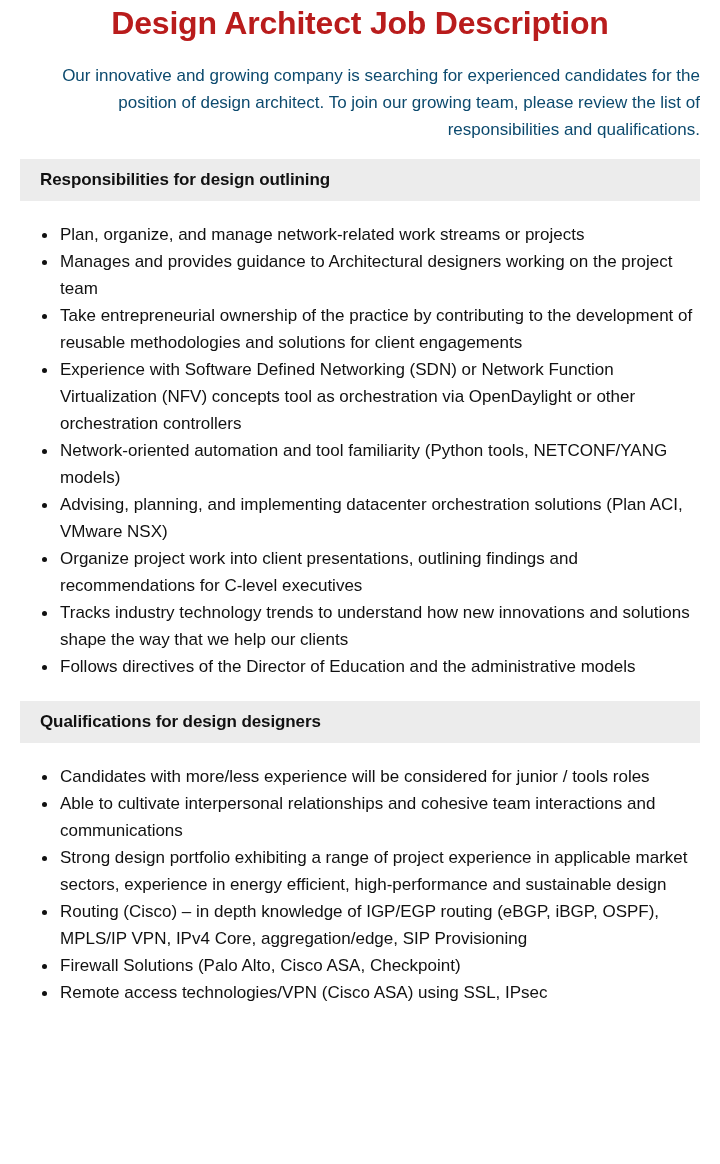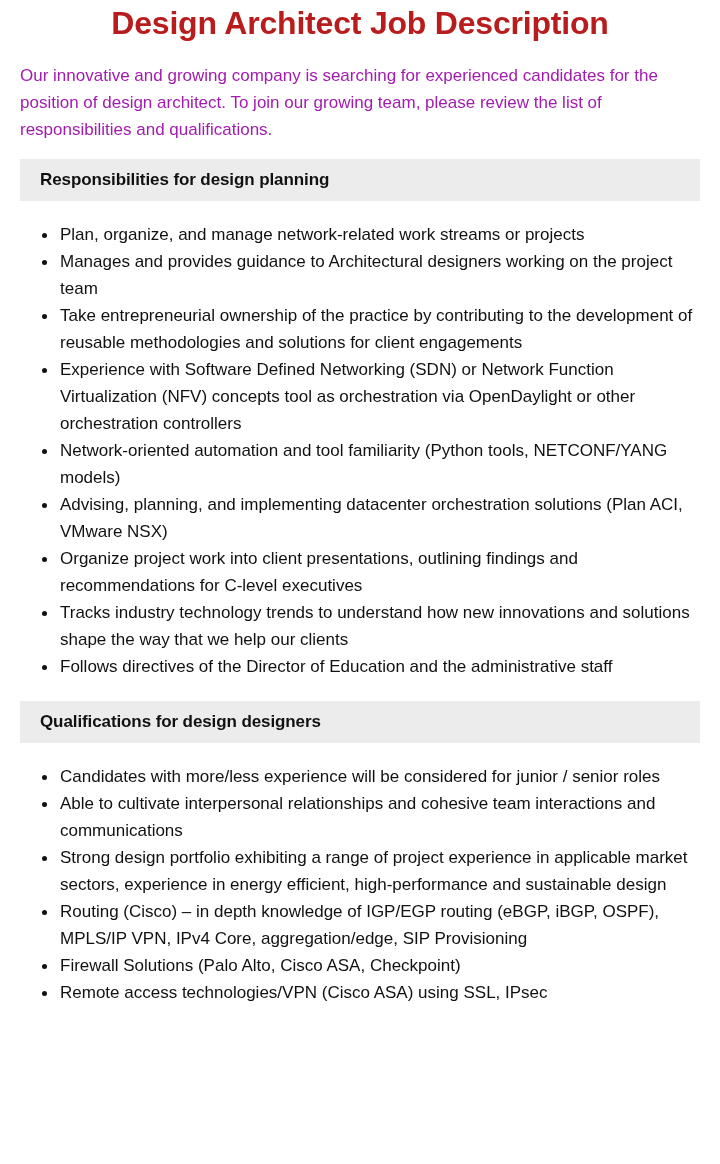--- a/index.html
+++ b/index.html
@@ -27,21 +27,22 @@
       text-align: center;
       font-size: 32px;
       font-weight: bold;
       color: #b91c1c;
       letter-spacing: -0.2px;
     }
     .intro {
       margin: 18px 0 0 0;
       font-size: 17px;
       line-height: 27px;
-      color: #a21caf;
+      color: #0c4a6e;
+      text-align: right;
     }
     .section-header {
       margin-top: 16px;
       background: #ececec;
       height: 42px;
       line-height: 42px;
       padding-left: 20px;
       font-size: 17px;
       font-weight: bold;
       color: #111111;
@@ -71,37 +72,37 @@
     }
     .section-gap { height: 5px; }
   </style>
 </head>
 <body>
 
 <div class="page">
   <h1 class="title">Design Architect Job Description</h1>
   <p class="intro">Our innovative and growing company is searching for experienced candidates for the position of design architect. To join our growing team, please review the list of responsibilities and qualifications.</p>
 
-  <div class="section-header">Responsibilities for design planning</div>
+  <div class="section-header">Responsibilities for design outlining</div>
   <ul class="items">
     <li>Plan, organize, and manage network-related work streams or projects</li>
     <li>Manages and provides guidance to Architectural designers working on the project team</li>
     <li>Take entrepreneurial ownership of the practice by contributing to the development of reusable methodologies and solutions for client engagements</li>
     <li>Experience with Software Defined Networking (SDN) or Network Function Virtualization (NFV) concepts tool as orchestration via OpenDaylight or other orchestration controllers</li>
     <li>Network-oriented automation and tool familiarity (Python tools, NETCONF/YANG models)</li>
     <li>Advising, planning, and implementing datacenter orchestration solutions (Plan ACI, VMware NSX)</li>
     <li>Organize project work into client presentations, outlining findings and recommendations for C-level executives</li>
     <li>Tracks industry technology trends to understand how new innovations and solutions shape the way that we help our clients</li>
-    <li>Follows directives of the Director of Education and the administrative staff</li>
+    <li>Follows directives of the Director of Education and the administrative models</li>
   </ul>
 
   <div class="section-gap"></div>
 
   <div class="section-header">Qualifications for design designers</div>
   <ul class="items">
-    <li>Candidates with more/less experience will be considered for junior / senior roles</li>
+    <li>Candidates with more/less experience will be considered for junior / tools roles</li>
     <li>Able to cultivate interpersonal relationships and cohesive team interactions and communications</li>
     <li>Strong design portfolio exhibiting a range of project experience in applicable market sectors, experience in energy efficient, high-performance and sustainable design</li>
     <li>Routing (Cisco) – in depth knowledge of IGP/EGP routing (eBGP, iBGP, OSPF), MPLS/IP VPN, IPv4 Core, aggregation/edge, SIP Provisioning</li>
     <li>Firewall Solutions (Palo Alto, Cisco ASA, Checkpoint)</li>
     <li>Remote access technologies/VPN (Cisco ASA) using SSL, IPsec</li>
   </ul>
 </div>
 
 </body></html>

